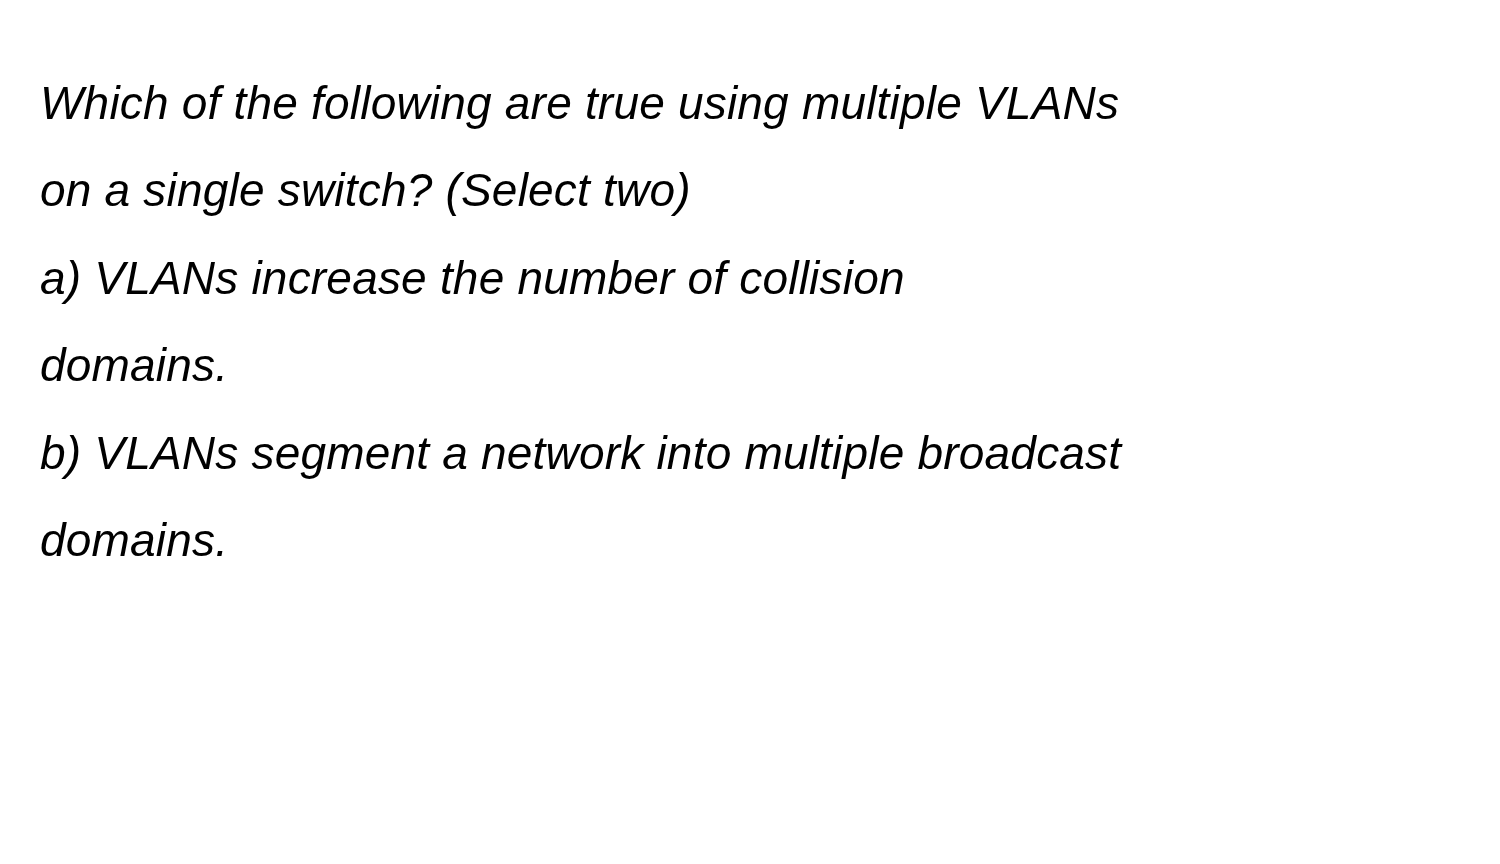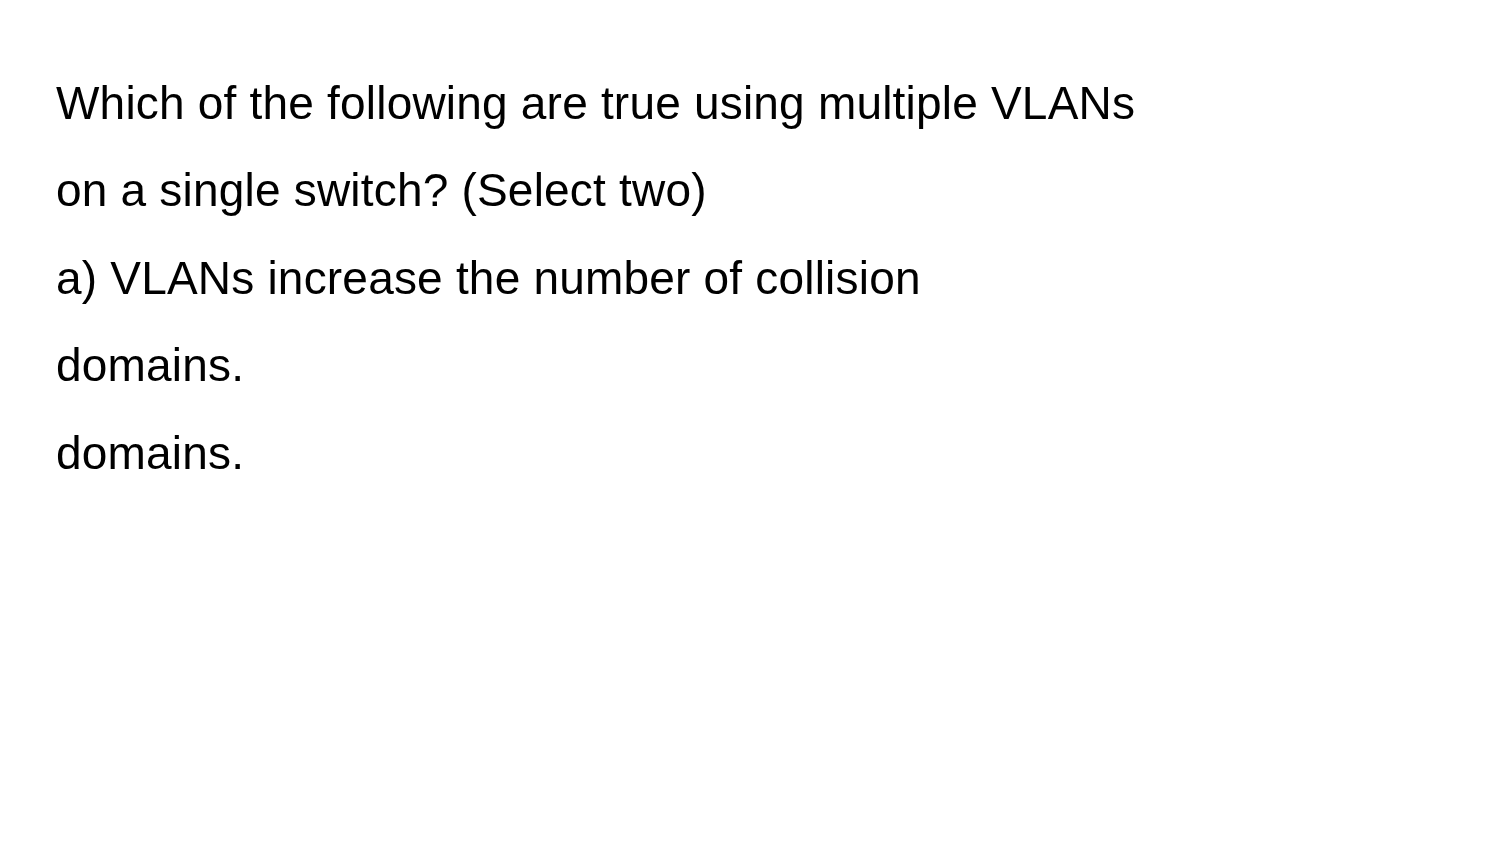--- a/index.html
+++ b/index.html
@@ -1,27 +1,28 @@
 <!DOCTYPE html>
 <html><head>
 <meta charset="utf-8">
 <style>
   * { margin: 0; padding: 0; box-sizing: border-box; }
   html, body { width: 1500px; height: 864px; background: #ffffff; font-family: Arial, Helvetica, sans-serif; color: #000000; }
-  .page { padding: 60px 40px 40px 56px; }
+  .page { padding: 60px 40px 40px 40px; font-style: italic; }
   .line { font-size: 46px; line-height: 1.9; letter-spacing: 0.2px; }
 </style>
 </head>
 <body>
 
 <div class="page">
 
   <div class="line">Which of the following are true using multiple VLANs</div>
   <div class="line">on a single switch? (Select two)</div>
 
   <div class="line">a) VLANs increase the number of collision</div>
   <div class="line">domains.</div>
 
+  <div class="line">b) VLANs segment a network into multiple broadcast</div>
   <div class="line">domains.</div>
 
 
 
 </div>
 
 </body></html>

